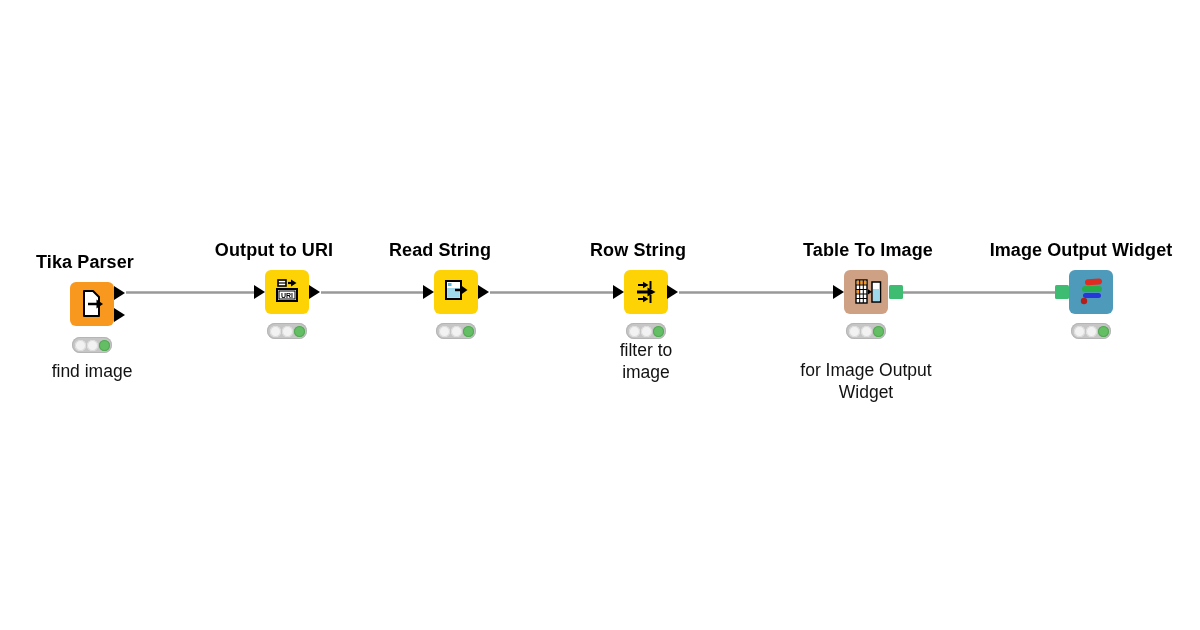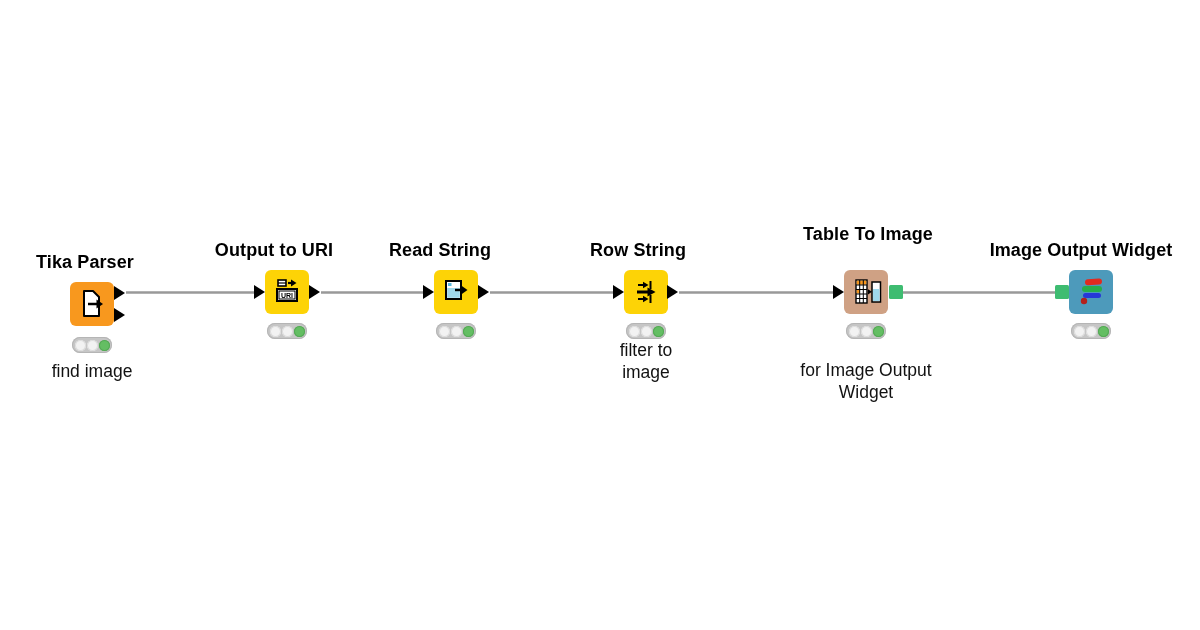--- a/index.html
+++ b/index.html
@@ -122,21 +122,21 @@
 <div class="tri" style="left:613px;top:285px"></div>
 <div class="tri" style="left:667px;top:285px"></div>
 <div class="traffic" style="left:626px;top:323px">
   <span class="dot"></span>
   <span class="dot"></span>
   <span class="dot green"></span>
 </div>
 <div class="annotation" style="left:646px;top:339px">filter to
 image</div>
 
-<div class="node-title" style="left:868px;top:224px">Table To Image</div>
+<div class="node-title" style="left:868px;top:240px">Table To Image</div>
 <div class="node" style="left:844px;top:270px;background:#CFA184">
   <svg width="44" height="44" viewBox="0 0 44 44">
     <rect x="12" y="10" width="11" height="23" fill="#ffffff" stroke="#000" stroke-width="1.4"></rect>
     <rect x="12.7" y="10.7" width="9.6" height="4" fill="#F8981E"></rect>
     <rect x="12.7" y="19.2" width="3.2" height="4.3" fill="#F8981E"></rect>
     <line x1="15.7" y1="10" x2="15.7" y2="33" stroke="#000" stroke-width="1"></line>
     <line x1="19.3" y1="10" x2="19.3" y2="33" stroke="#000" stroke-width="1"></line>
     <line x1="12" y1="15" x2="23" y2="15" stroke="#000" stroke-width="1"></line>
     <line x1="12" y1="19.5" x2="23" y2="19.5" stroke="#000" stroke-width="1"></line>
     <line x1="12" y1="24" x2="23" y2="24" stroke="#000" stroke-width="1"></line>

